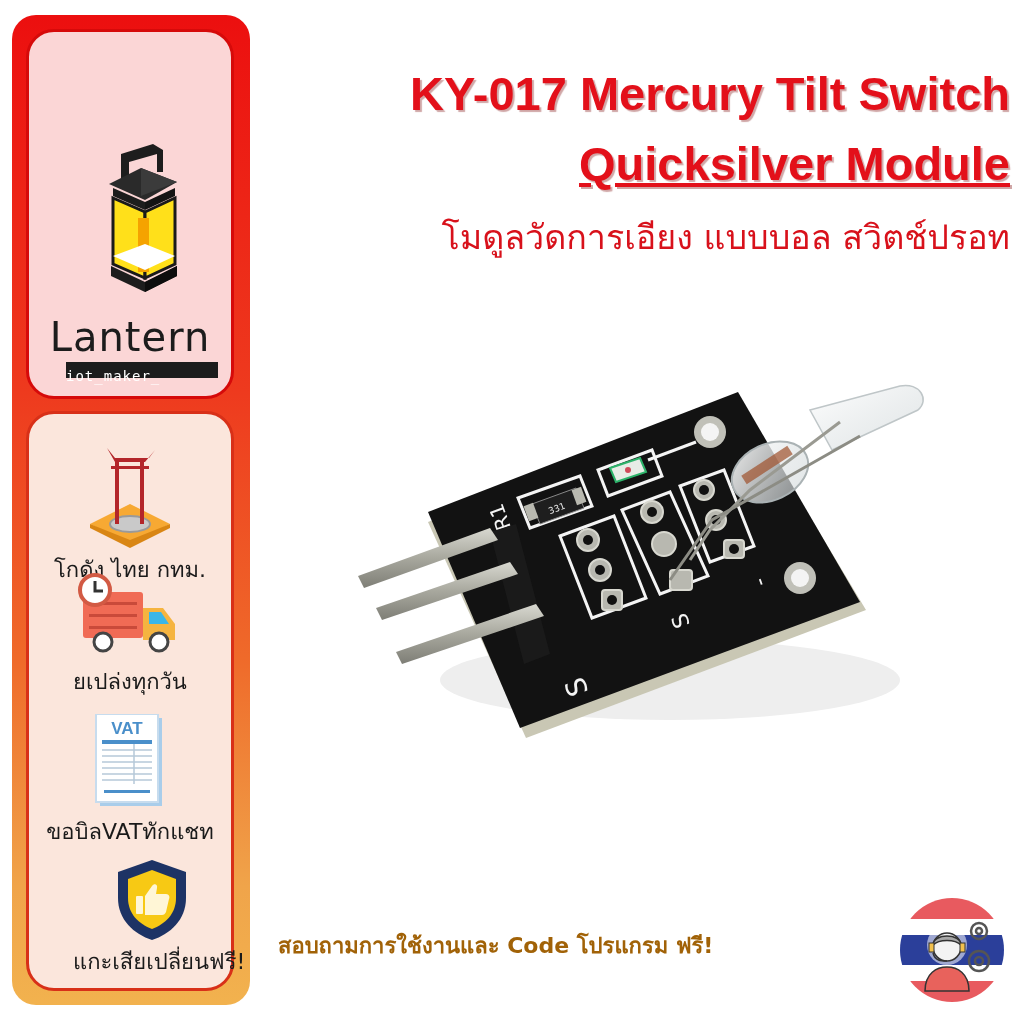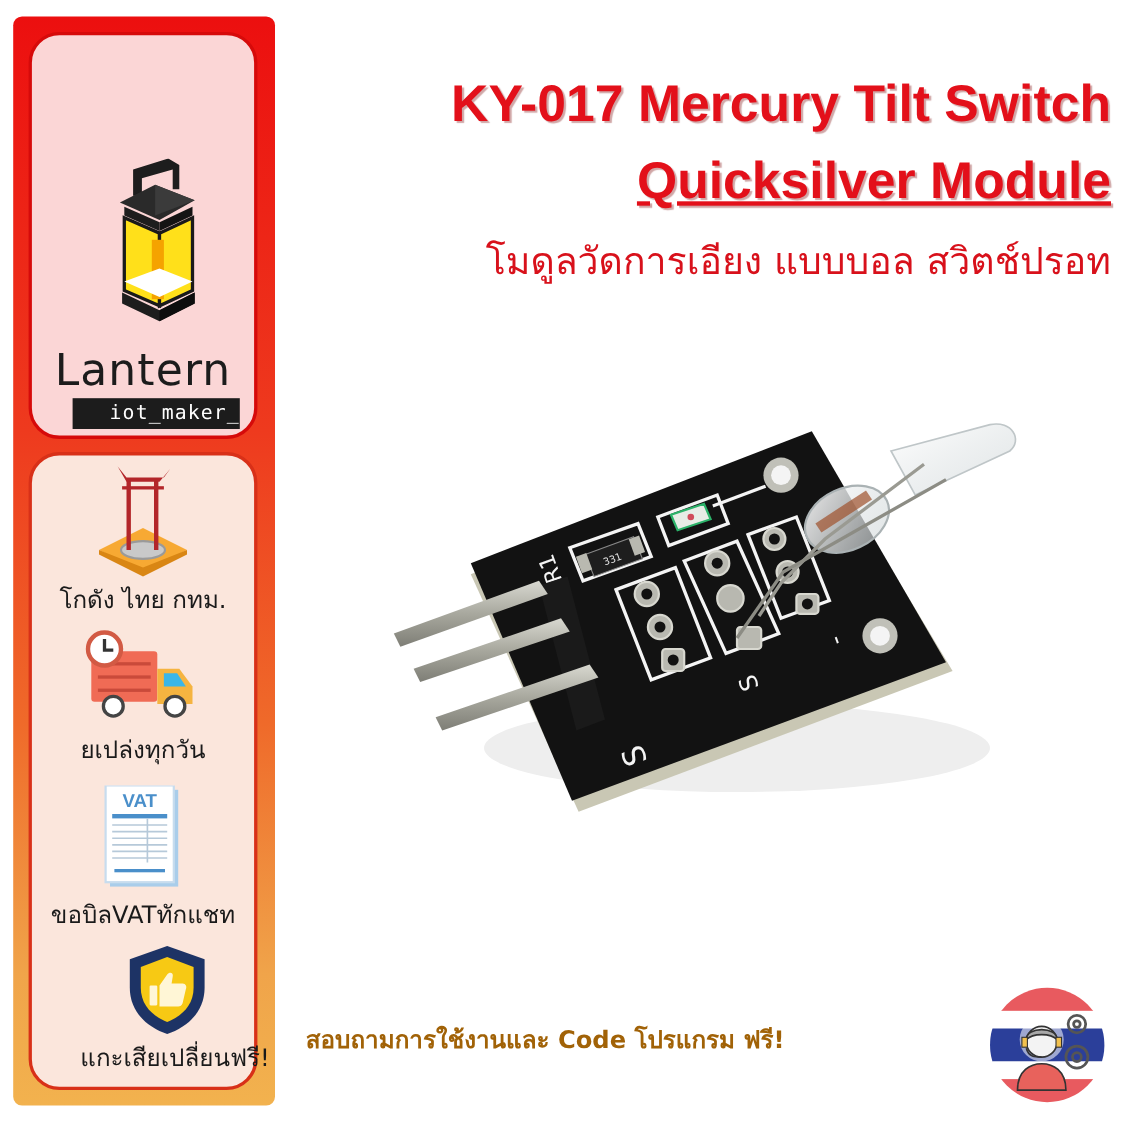--- a/index.html
+++ b/index.html
@@ -2,51 +2,51 @@
 <html><head>
 <meta charset="utf-8">
 <style>
   * { box-sizing: border-box; margin: 0; padding: 0; }
   html, body { width: 1024px; height: 1024px; background: #ffffff; overflow: hidden; }
   body { position: relative; font-family: "DejaVu Sans", sans-serif; }
 
   
   .sidebar {
     position: absolute; left: 12px; top: 15px; width: 238px; height: 990px;
-    border-radius: 8px;
+    border-radius: 24px;
     background: linear-gradient(180deg, #ec0f0f 0%, #ee3a1e 38%, #ef6a2a 65%, #f0a44a 88%, #f2b24e 100%);
   }
   .logo-card {
     position: absolute; left: 14px; top: 14px; width: 208px; height: 370px;
     border-radius: 28px; background: #fbd6d6;
     border: 3px solid #d60a0a;
   }
   .features-card {
     position: absolute; left: 14px; top: 396px; width: 208px; height: 580px;
     border-radius: 28px; background: #fbe6dc;
     border: 3px solid #d83018;
   }
   .logo-mark { position: absolute; left: 62px; top: 112px; width: 100px; height: 160px; }
   .brand-name {
     position: absolute; left: 0; right: 0; top: 282px; text-align: center;
     font-family: "DejaVu Sans", sans-serif; font-size: 40px; color: #1c1c1c; letter-spacing: 1px;
   }
   .brand-tag {
-    position: absolute; left: 37px; top: 330px; width: 152px; height: 28px;
-    background: #1c1c1c; color: #ffffff; text-align: right;
-    font-family: "DejaVu Sans Mono", monospace; font-size: 18px; line-height: 28px; letter-spacing: 1px;
+    position: absolute; left: 37px; top: 330px; width: 152px; height: 16px;
+    background: #1c1c1c; color: #ffffff; text-align: left;
+    font-family: "DejaVu Sans Mono", monospace; font-size: 14px; line-height: 28px; letter-spacing: 1px;
   }
 
   .feature { position: absolute; left: 0; right: 0; text-align: center; }
   .feature .icon { display: block; margin: 0 auto; }
   .feature .label {
     display: block; font-family: "DejaVu Sans", sans-serif; font-size: 22px; color: #1a1a1a;
     white-space: nowrap; margin-top: 2px;
   }
-  .f1 { top: 4px; } .f2 { top: 158px; } .f3 { top: 300px; } .f4 { top: 444px; margin-left: 44px; }
+  .f1 { top: 28px; } .f2 { top: 158px; } .f3 { top: 300px; } .f4 { top: 444px; margin-left: 44px; }
 
   
   .title {
     position: absolute; left: 270px; width: 740px; text-align: right;
     font-family: "Liberation Sans", sans-serif; font-weight: bold; color: #e3101a;
     text-shadow: 2px 2px 1px rgba(120,0,0,0.35);
   }
   .t1 { top: 66px; font-size: 47px; }
   .t2 { top: 136px; font-size: 47px; text-decoration: underline; }
   .t3 {

